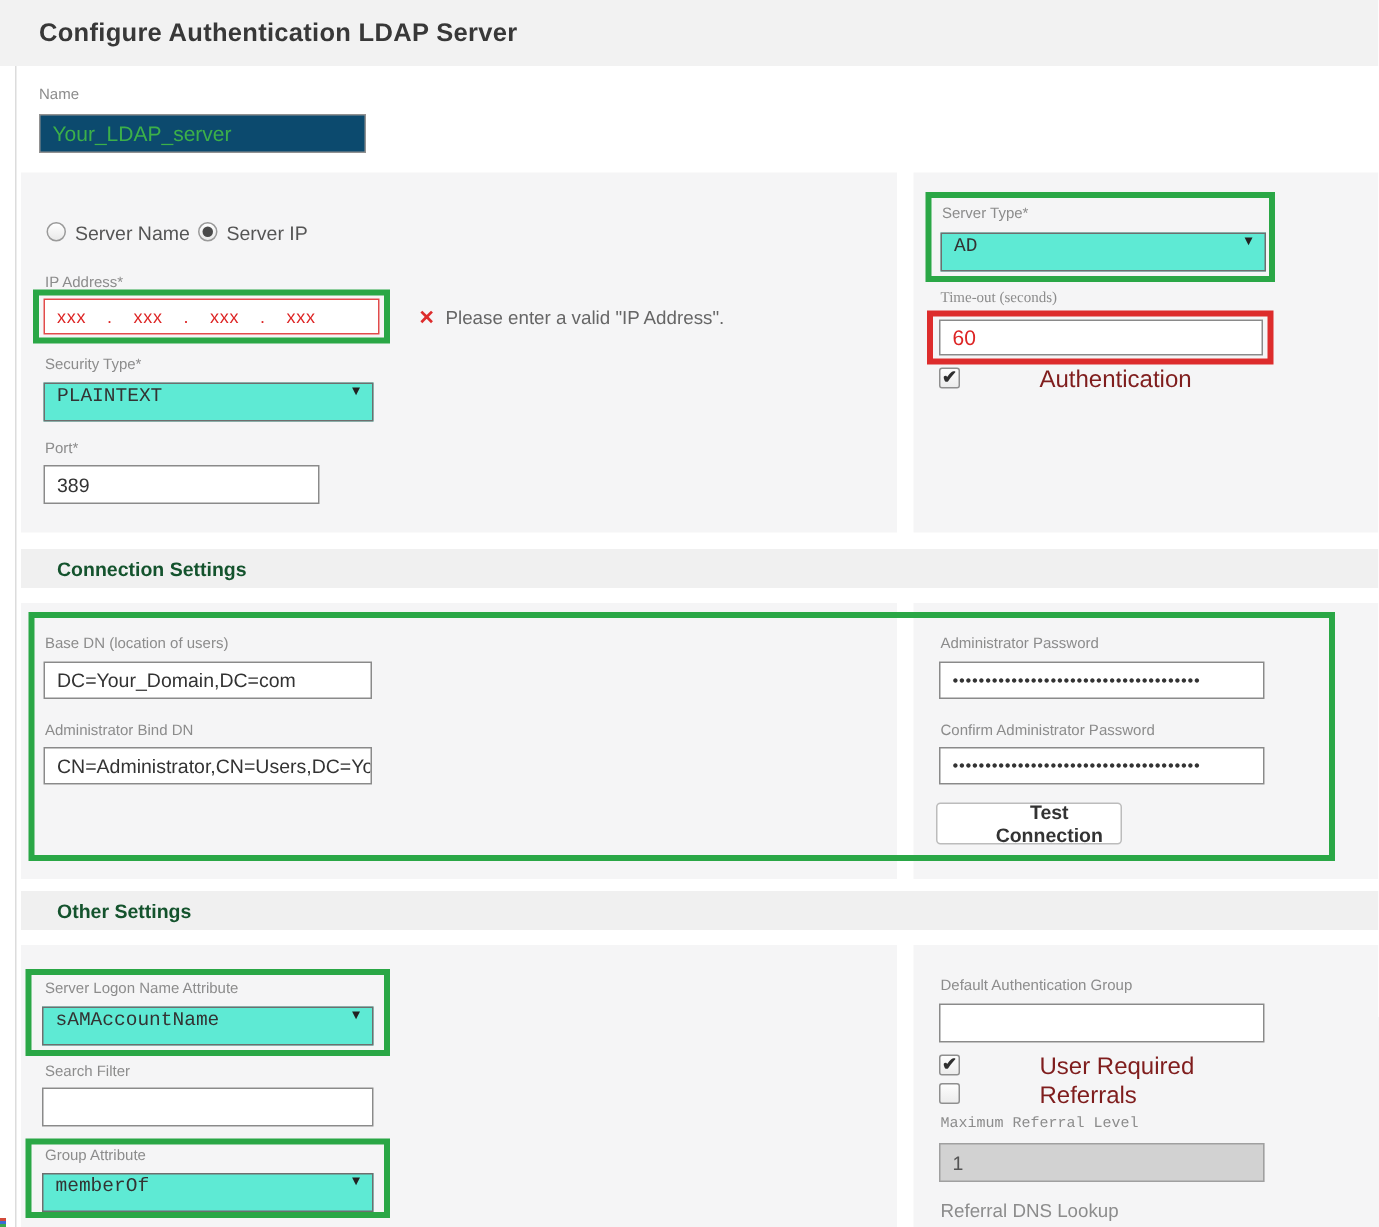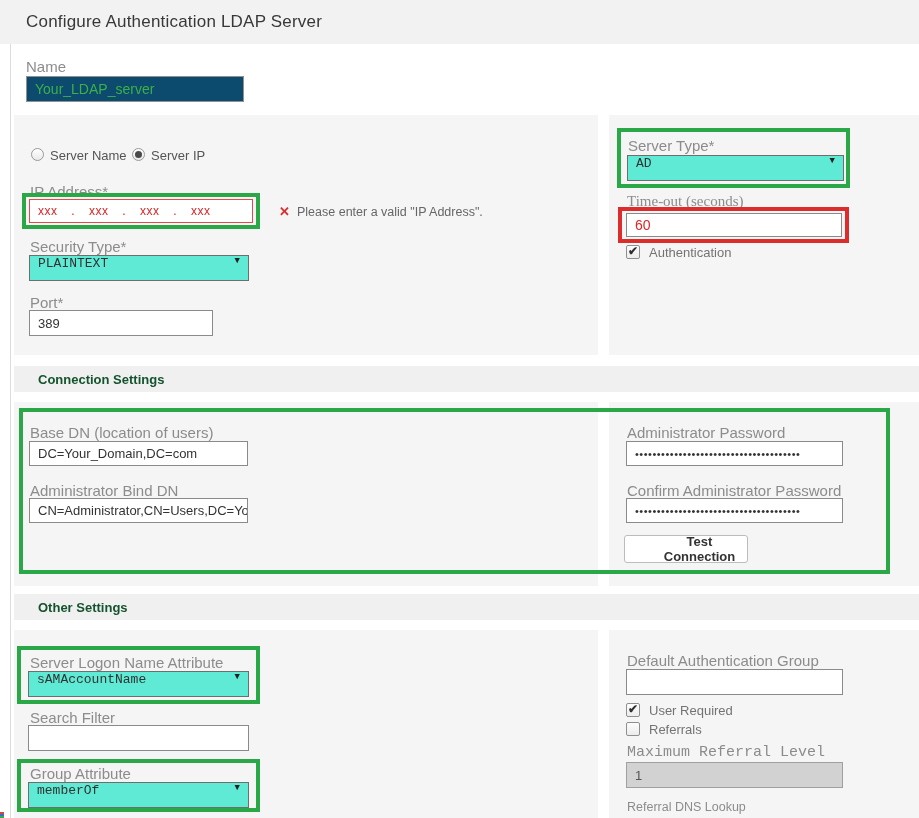--- a/index.html
+++ b/index.html
@@ -12,33 +12,33 @@
     color: #333;
   }
   .abs { position: absolute; }
 
   .title-bar {
     left: 0; top: 0; width: 919px; height: 44px;
     background: #f2f2f2;
     display: flex; align-items: center;
   }
   .title-bar h1 {
-    margin-left: 26px; font-size: 17px; font-weight: 400; color: #383838;
+    margin-left: 26px; font-size: 17px; font-weight: 700; color: #383838;
     letter-spacing: 0.2px;
   }
   .left-rule {
     left: 10px; top: 44px; width: 1px; height: 774px; background: #dcdcdc;
   }
   .panel { background: #f5f5f6; }
   .band {
     background: #f0f0f0; display: flex; align-items: center;
   }
   .band span { margin-left: 24px; font-size: 13px; font-weight: bold; color: #14532d; }
 
-  .lbl { font-size: 15px; color: #8c8c8c; white-space: nowrap; }
+  .lbl { font-size: 10px; color: #8c8c8c; white-space: nowrap; }
 
   .txt-input {
     border: 1px solid #8a8a8a; background: #fff; color: #333;
     font-family: "Liberation Sans", sans-serif; font-size: 13px;
     padding: 0 8px; outline: none; display: block;
   }
   .disabled-input { background: #0c4a6e; border-color: #919191; }
   .green-text { color: #3cb049; font-size: 14px; }
   .red-text { color: #dd2525; }
   .gray-disabled { background: #d2d2d2; border-color: #a0a0a0; color: #555; }
@@ -63,21 +63,21 @@
     width: 7px; height: 7px; border-radius: 50%; background: #4a4a4a;
   }
   .radio-lbl { font-size: 13px; color: #555; }
 
   .checkbox {
     width: 14px; height: 14px; border: 1px solid #8f8f8f; border-radius: 2px;
     background: linear-gradient(#fdfdfd,#ececec);
     position: absolute; display: flex; align-items: center; justify-content: center;
   }
   .checkbox .check { font-size: 12px; font-weight: bold; color: #2f2f2f; line-height: 1; margin-top: -2px; }
-  .cb-lbl { font-size: 13px; color: #737373; }
+  .cb-lbl { font-size: 16px; color: #7f1d1d; margin-left: 44px; }
 
   .error-x { color: #dd2c2c; font-size: 13px; font-weight: bold; }
   .error-msg { font-size: 12.5px; color: #666; }
 
   .btn {
     background: #fff; border: 1px solid #bcbcbc; border-radius: 3px;
     font-size: 13px; font-weight: bold; color: #333;
     display: flex; align-items: center; justify-content: center; cursor: pointer;
     font-family: "Liberation Sans", sans-serif;
   }

